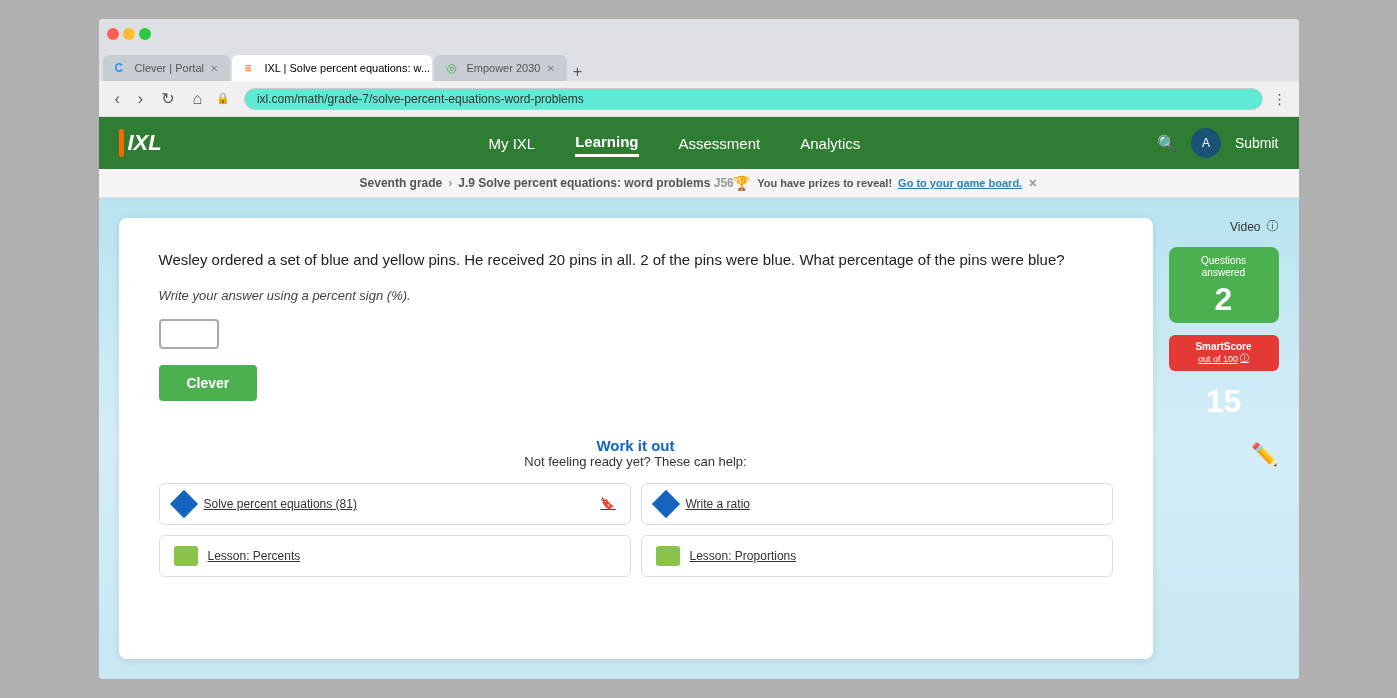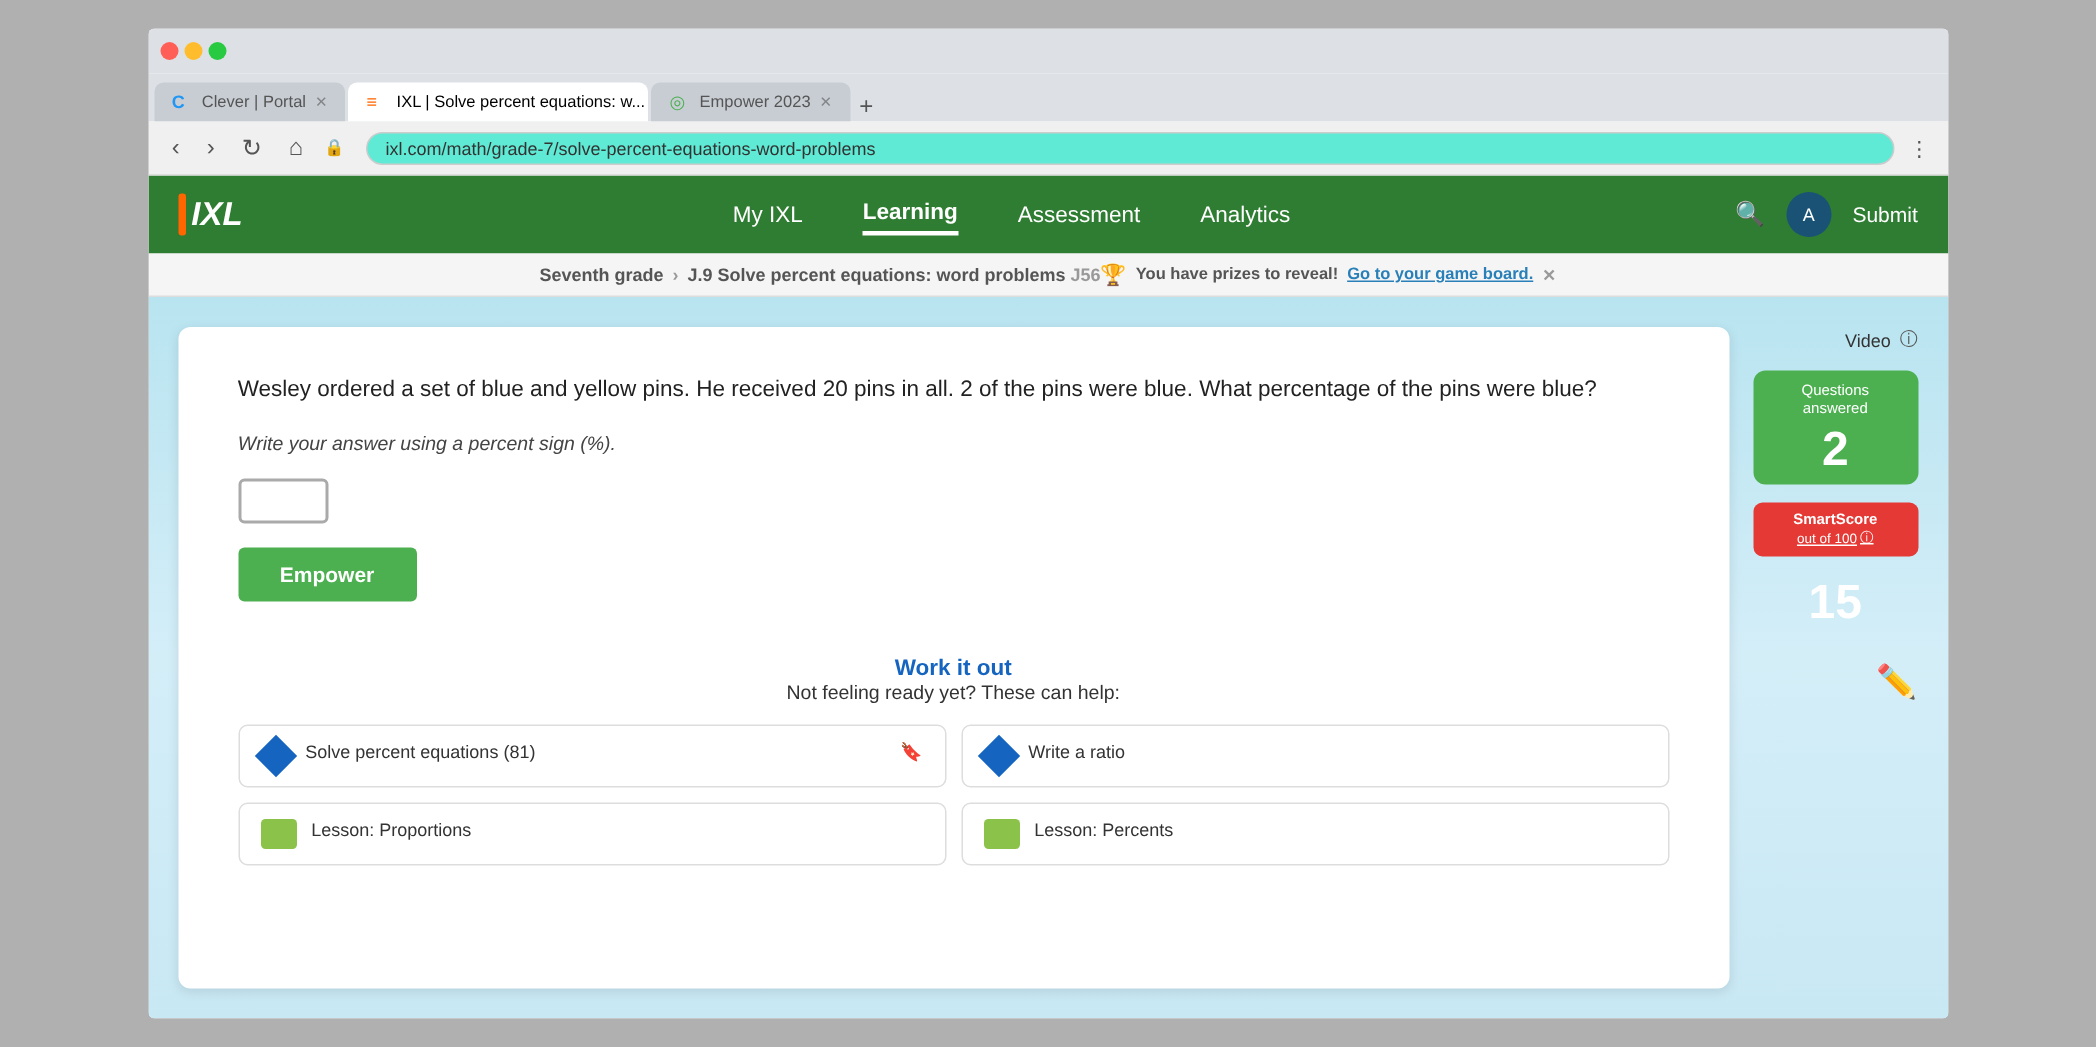--- a/index.html
+++ b/index.html
@@ -365,24 +365,26 @@
       gap: 10px;
       margin-top: 14px;
     }
 
     .help-card {
       background: #fff;
       border: 1px solid #ddd;
       border-radius: 6px;
       padding: 10px 14px;
       display: flex;
+      align-items: center;
       gap: 10px;
       cursor: pointer;
       font-size: 12px;
       color: #333;
+      text-decoration: underline;
     }
 
     .help-diamond {
       width: 20px;
       height: 20px;
       background: #1565c0;
       transform: rotate(45deg);
       flex-shrink: 0;
     }
 
@@ -492,21 +494,21 @@
       </div>
 
       <div class="tab active">
         <span class="tab-favicon" style="color:#ff6600; font-size:12px;">≡</span>
         <span>IXL | Solve percent equations: w...</span>
 
       </div>
 
       <div class="tab inactive">
         <span class="tab-favicon" style="color:#4caf50; font-size:12px;">◎</span>
-        <span>Empower 2023</span>
+        <span>Empower 2030</span>
         <span class="tab-close">✕</span>
       </div>
       <button class="new-tab-btn">+</button>
     </div>
 
     <div class="address-bar">
       <button class="nav-btn">‹</button>
       <button class="nav-btn">›</button>
       <button class="nav-btn">↻</button>
       <button class="nav-btn">⌂</button>
@@ -558,42 +560,42 @@
           <span style="cursor:pointer; color:#999;">✕</span>
         </div>
       </div>
 
       <div class="main-area">
 
         <div class="question-panel">
           <p class="question-text">Wesley ordered a set of blue and yellow pins. He received 20 pins in all. 2 of the pins were blue. What percentage of the pins were blue?</p>
           <p class="question-instruction">Write your answer using a percent sign (%).</p>
           <input class="answer-input" type="text" style="">
-          <button class="submit-btn">Empower</button>
+          <button class="submit-btn">Clever</button>
 
           <div class="work-it-out">
             <p class="work-it-out-title">Work it out</p>
             <p class="work-it-out-subtitle">Not feeling ready yet? These can help:</p>
             <div class="help-grid">
               <div class="help-card">
                 <div class="help-diamond" style="background:#1565c0;"></div>
                 <span>Solve percent equations (81)</span>
                 <span style="margin-left:auto; color:#555;">🔖</span>
               </div>
               <div class="help-card">
                 <div class="help-diamond" style="background:#1565c0;"></div>
                 <span>Write a ratio</span>
               </div>
               <div class="help-card">
                 <div class="help-img-icon" style="background:#8bc34a;"></div>
-                <span>Lesson: Proportions</span>
+                <span>Lesson: Percents</span>
               </div>
               <div class="help-card">
                 <div class="help-img-icon" style="background:#8bc34a;"></div>
-                <span>Lesson: Percents</span>
+                <span>Lesson: Proportions</span>
               </div>
             </div>
           </div>
         </div>
 
         <div class="sidebar">
           <div class="video-btn">
             <span>Video</span>
             <span style="font-size:12px; color:#555;">ⓘ</span>
           </div>

